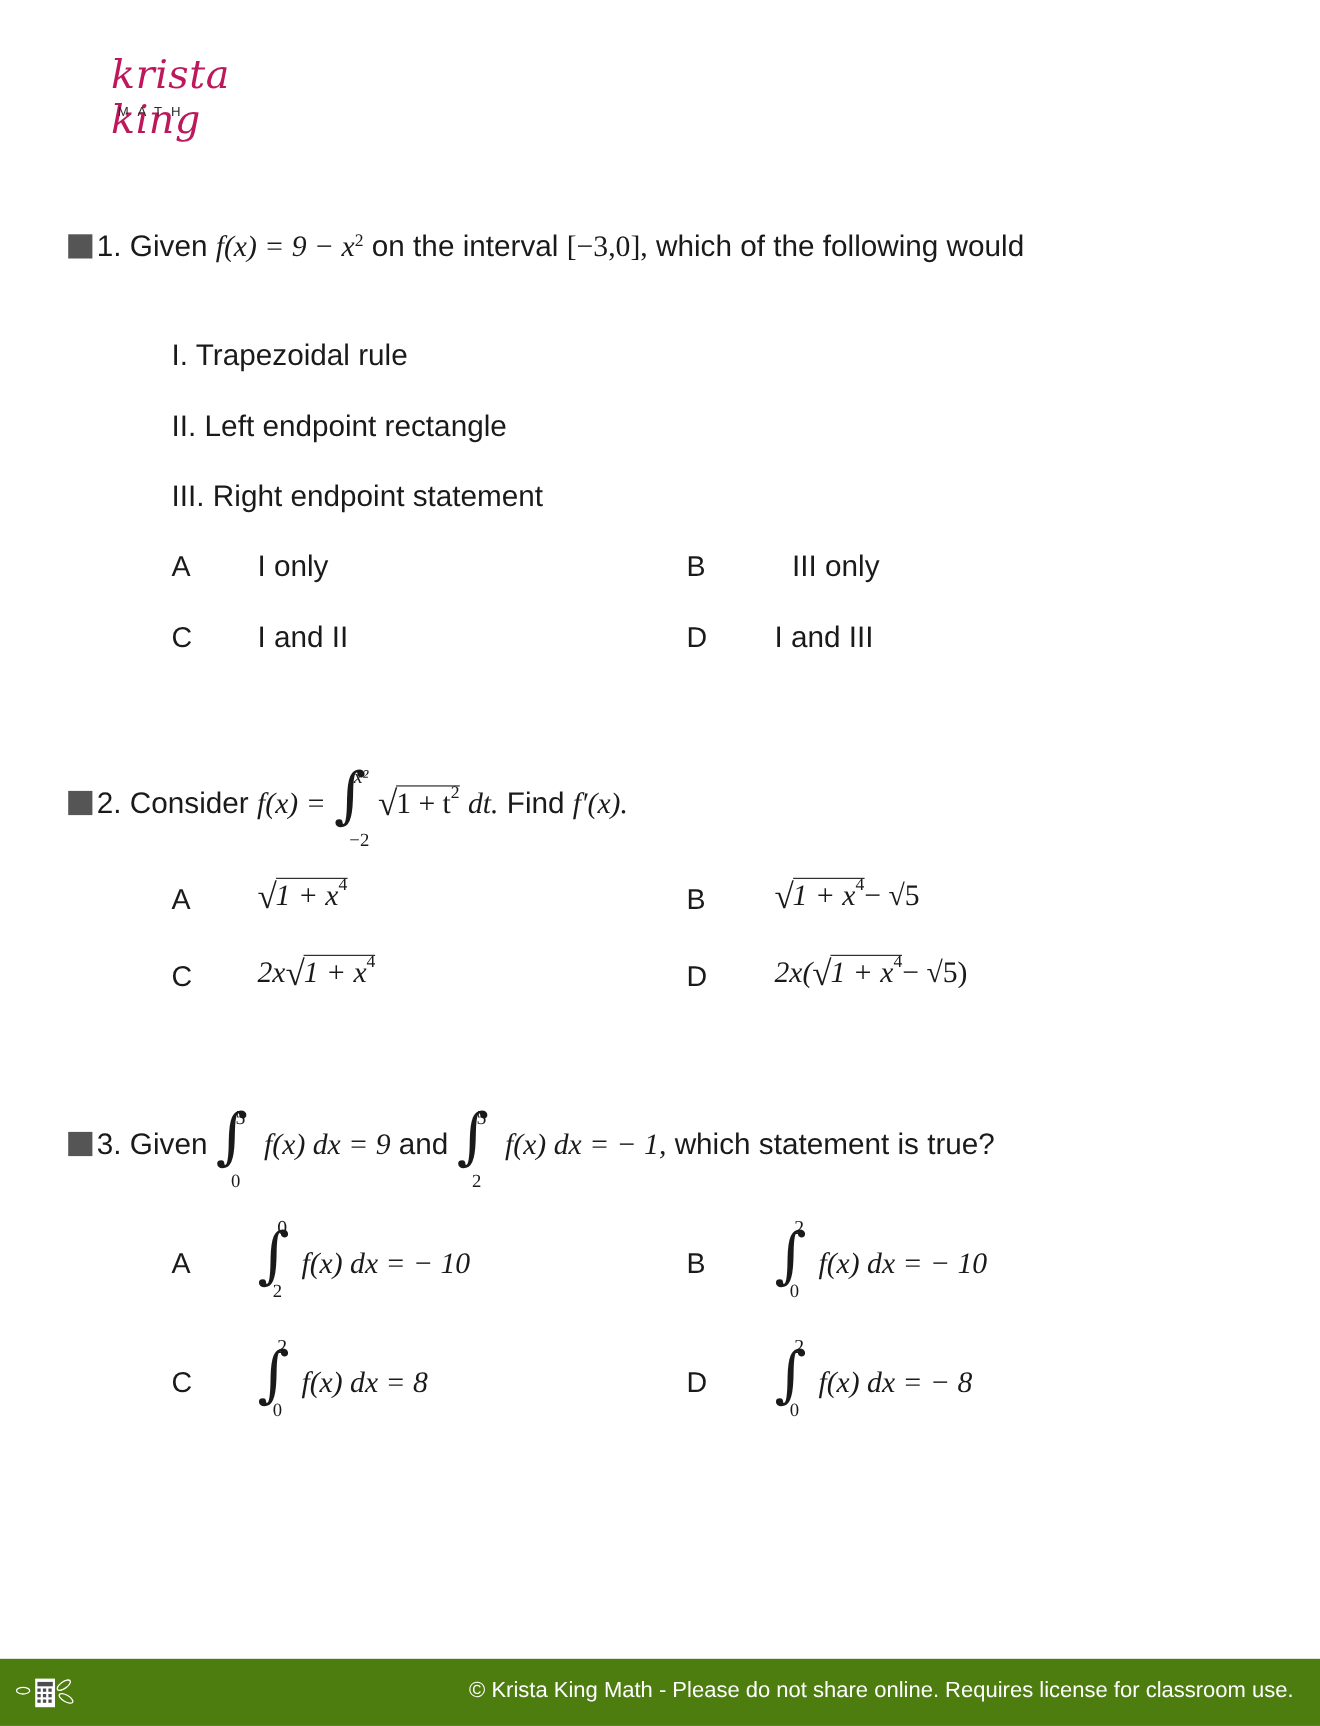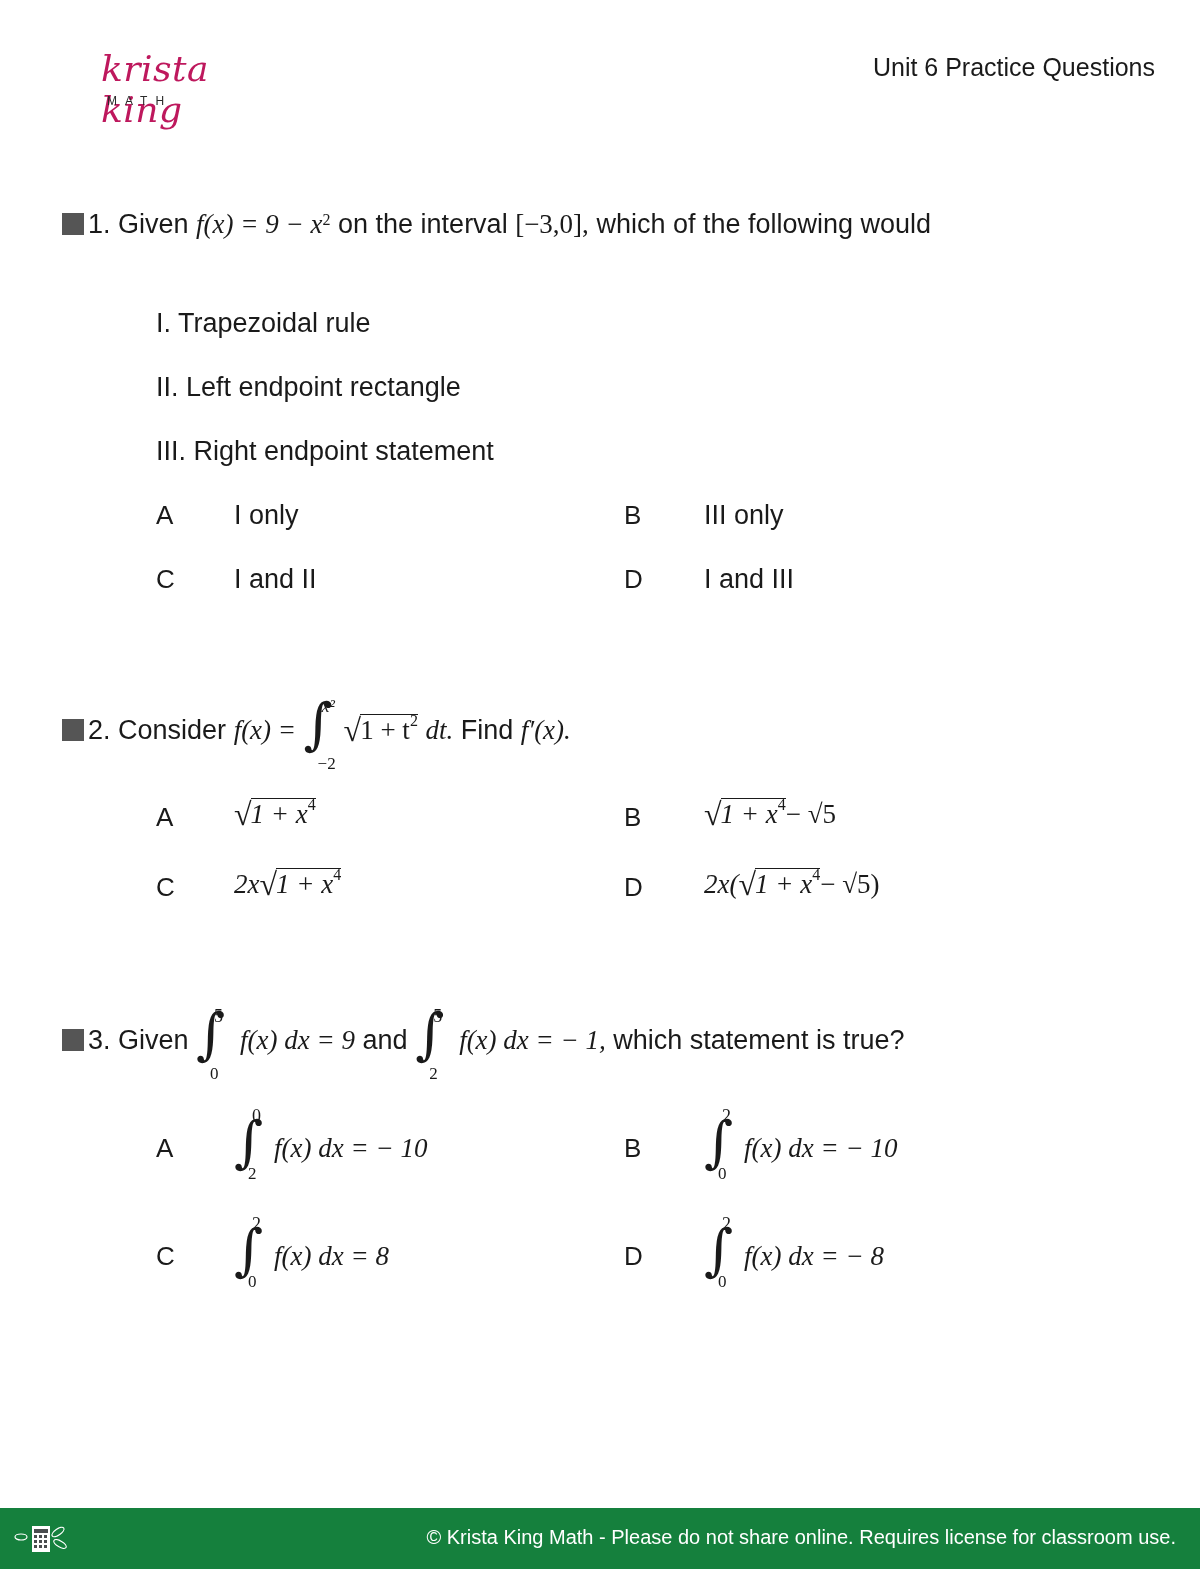--- a/index.html
+++ b/index.html
@@ -28,46 +28,45 @@
   .sqrt { display:inline-flex; align-items:flex-end; }
   .sqrt .rad { font-size:32px; line-height:1; margin-right:-1px; }
   .sqrt .under { border-top:1.5px solid #1a1a1a; padding-top:1px; line-height:1.1; }
   sup.m { font-size:16px; vertical-align:top; position:relative; top:-4px; }
 
   .int { display:inline-block; position:relative; width:30px; height:60px; vertical-align:middle; }
   .int .sign { position:absolute; left:0; top:-6px; font-size:56px; line-height:60px; font-family:"DejaVu Serif", serif; font-weight:normal; }
   .int .up { position:absolute; left:18px; top:-12px; font-size:18px; font-family:"Liberation Serif", serif; }
   .int .lo { position:absolute; left:14px; top:46px; font-size:17px; font-family:"Liberation Serif", serif; }
 
-  .footer { left:0; top:1508px; width:1200px; height:61px; background:#15803d; }
+  .footer { left:0; top:1508px; width:1200px; height:61px; background:#4d7c0f; }
   .footer-text { position:absolute; right:24px; top:18px; font-size:20px; color:#ffffff; }
   .footer-icon { position:absolute; left:14px; top:14px; }
 </style>
 </head>
 <body>
 
 <div class="abs logo">
   <span class="logo-script">krista king</span>
   <span class="logo-sub">MATH</span>
 </div>
 
 <div class="abs hdr">
-  <div>Unit 6 Practice Questions</div>
 </div>
 
 <div class="abs q-text" style="left:62px; top:206px; width:1100px;">
   <div><span class="bullet"></span><span>1.</span> <span>Given</span> <span class="math it">f(x) = 9 − x</span><sup class="m math">2</sup> <span>on the interval</span> <span class="math">[−3,0],</span> <span>which of the following would</span></div>
 </div>
 
 <div class="abs item" style="left:156px; top:308px;">I. Trapezoidal rule</div>
 <div class="abs item" style="left:156px; top:372px;">II. Left endpoint rectangle</div>
 <div class="abs item" style="left:156px; top:436px;">III. Right endpoint statement</div>
 
 <div class="abs item" style="left:156px; top:500px;"><span class="letter">A</span><span style="position:absolute; left:78px; white-space:nowrap;">I only</span></div>
-<div class="abs item" style="left:624px; top:500px;"><span class="letter">B</span><span style="position:absolute; left:80px; white-space:nowrap;">III only</span></div>
+<div class="abs item" style="left:624px; top:500px;"><span class="letter">B</span><span style="position:absolute; left:96px; white-space:nowrap;">III only</span></div>
 <div class="abs item" style="left:156px; top:564px;"><span class="letter">C</span><span style="position:absolute; left:78px; white-space:nowrap;">I and II</span></div>
 <div class="abs item" style="left:624px; top:564px;"><span class="letter">D</span><span style="position:absolute; left:80px; white-space:nowrap;">I and III</span></div>
 
 <div class="abs q-text" style="left:62px; top:700px; white-space:nowrap; display:flex; align-items:center;">
   <span class="bullet"></span>
   <span>2.</span>&nbsp;<span>Consider</span>&nbsp;
   <span class="math it">f(x) =</span>&nbsp;
   <span class="int">
       <span class="sign">∫</span>
       <span class="up it">x²</span>

